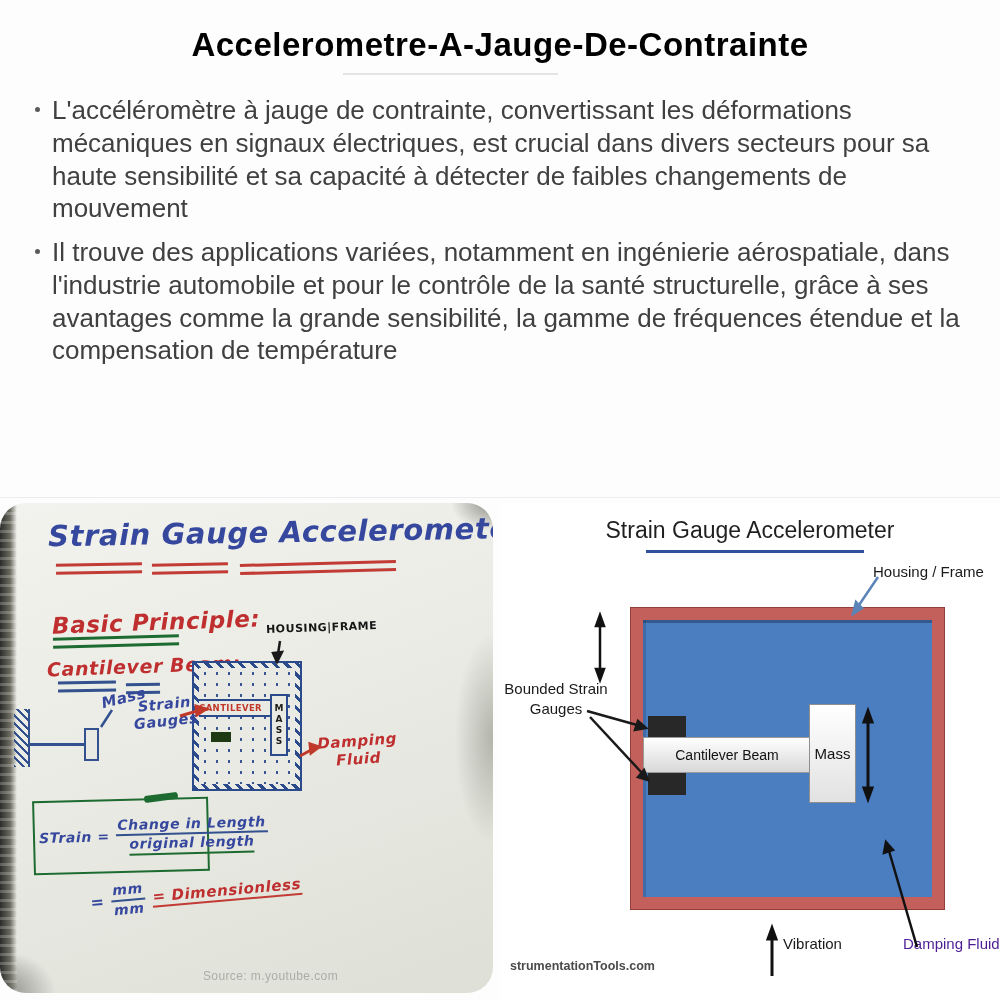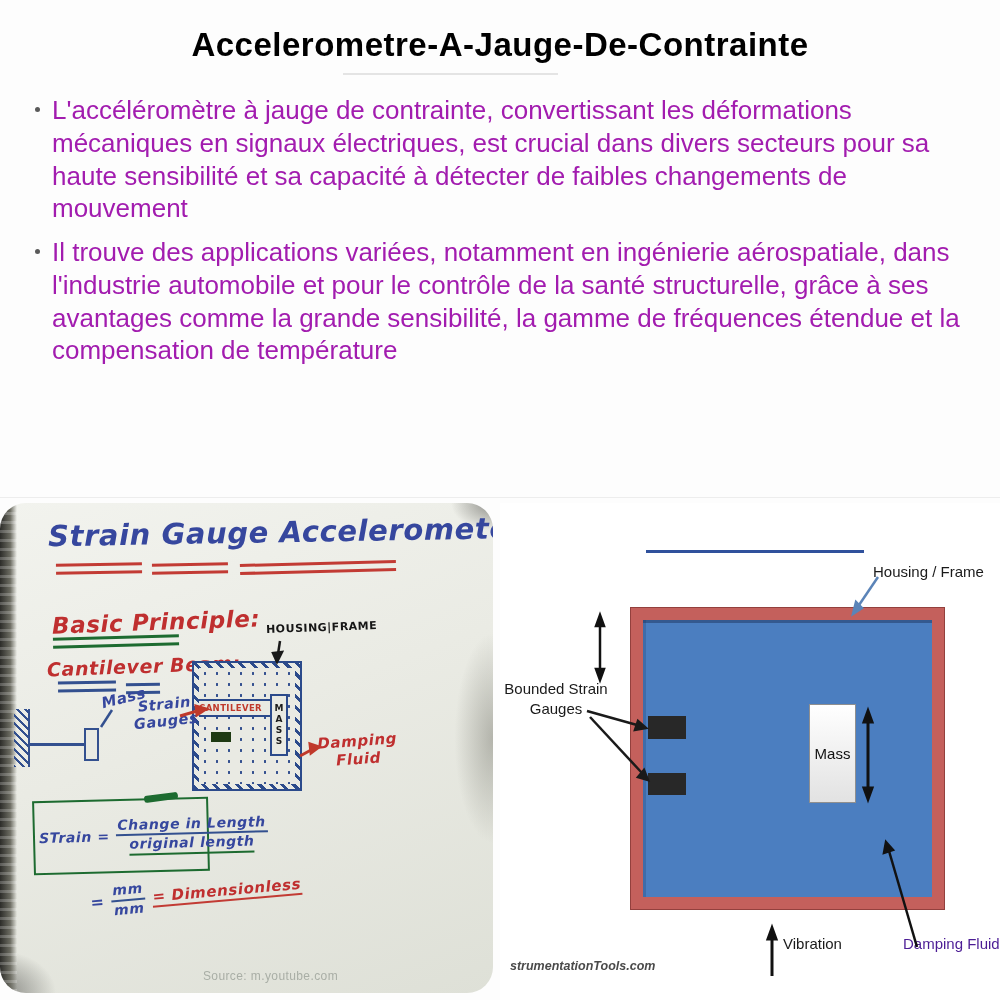--- a/index.html
+++ b/index.html
@@ -10,21 +10,21 @@
   }
   .abs{position:absolute;}
 
   
   .page-title{
     left:0;right:0;top:26px;text-align:center;
     font-size:33px;font-weight:600;color:#000000;letter-spacing:.5px;
   }
   .title-underline{left:343px;top:73px;width:215px;height:2px;background:#e4e4e4;}
   .bullets{left:30px;top:94px;width:945px;margin:0;padding:0;list-style:none;
-    font-size:26px;line-height:1.26;color:#a21caf;}
+    font-size:26px;line-height:1.26;color:#404040;}
   .bullets li{position:relative;padding-left:22px;margin-bottom:11px;}
   .bullets .bullet-dot{position:absolute;left:5px;top:13px;width:5px;height:5px;border-radius:50%;background:#5a5a5a;}
   .divider{left:0;top:497px;width:1000px;height:1px;background:#ededed;}
 
   
   .photo{
     left:0;top:503px;width:493px;height:490px;border-radius:26px;overflow:hidden;
     background:
       radial-gradient(60px 40px at 100% 0%, rgba(60,60,55,.55), transparent 70%),
       radial-gradient(55px 150px at 100% 48%, rgba(95,95,85,.38), transparent 70%),
@@ -100,21 +100,21 @@
   .d-beam span{font-size:14px;color:#111;}
   .d-gauge{background:#282828;}
   .d-gauge.g1{left:148px;top:213px;width:38px;height:23px;}
   .d-gauge.g2{left:148px;top:270px;width:38px;height:22px;}
   .d-mass{left:309px;top:201px;width:47px;height:99px;background:linear-gradient(#ffffff,#e2e2e2);
     border:1px solid #8f8f8f;box-sizing:border-box;display:flex;align-items:center;justify-content:center;}
   .d-mass span{font-size:15px;color:#111;}
   .d-bounded{left:0px;top:176px;width:112px;text-align:center;font-size:15px;color:#1a1a1a;line-height:1.35;}
   .d-vibration{left:283px;top:432px;font-size:15px;color:#1a1a1a;white-space:nowrap;}
   .d-damping{left:403px;top:432px;font-size:15px;color:#4c1d95;white-space:nowrap;}
-  .d-watermark{left:10px;top:456px;font-size:12.5px;color:#4a4a4a;font-weight:600;font-style:italic;}
+  .d-watermark{left:10px;top:456px;font-size:12.5px;color:#4a4a4a;font-weight:600;}
   .d-source{left:146px;top:452px;font-size:16px;color:#c8c8c8;letter-spacing:.3px;}
   svg.overlay{position:absolute;left:0;top:0;pointer-events:none;}
 </style>
 </head>
 <body>
 
 <div class="abs page-title">Accelerometre-A-Jauge-De-Contrainte</div>
 <div class="abs title-underline"></div>
 
 <ul class="abs bullets">
@@ -208,30 +208,34 @@
       <line x1="300" y1="253" x2="311" y2="247"></line>
       <polygon points="319,244 310,241 311,250"></polygon>
     </g>
     <g stroke="#33508f" stroke-width="2.5" fill="none">
       <line x1="112" y1="207" x2="101" y2="224"></line>
     </g>
   </svg>
 </div>
 
 <div class="abs diagram">
+  <div class="abs d-title">Strain Gauge Accelerometer</div>
   <div class="abs d-underline"></div>
 
   <div class="abs d-housing">Housing / Frame</div>
 
   <div class="abs d-frame"></div>
   <div class="abs d-fluid"></div>
 
   <div class="abs d-gauge g1"></div>
   <div class="abs d-gauge g2"></div>
 
+  <div class="abs d-beam">
+    <span>Cantilever Beam</span>
+  </div>
   <div class="abs d-mass">
     <span>Mass</span>
   </div>
 
   <div class="abs d-bounded">
     <div>Bounded Strain</div>
     <div>Gauges</div>
   </div>
 
   <div class="abs d-vibration">Vibration</div>

